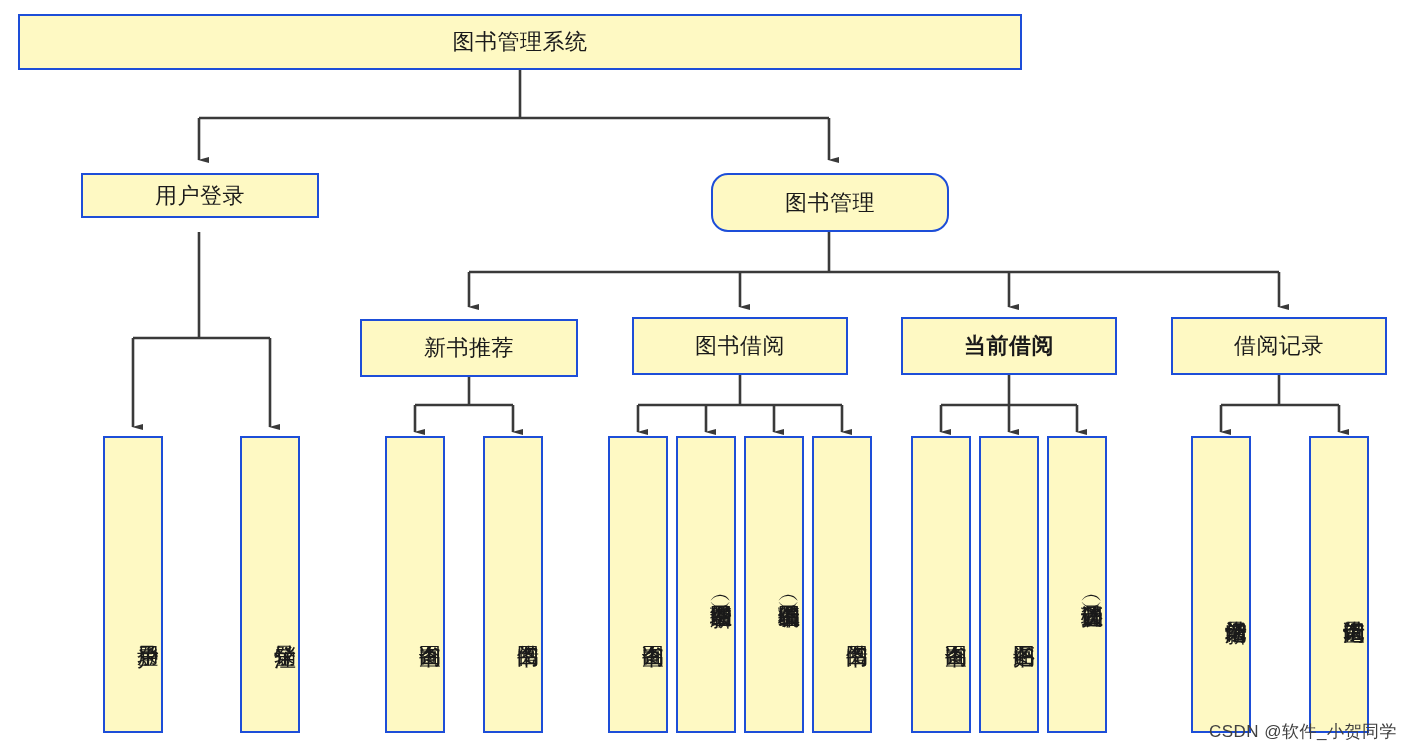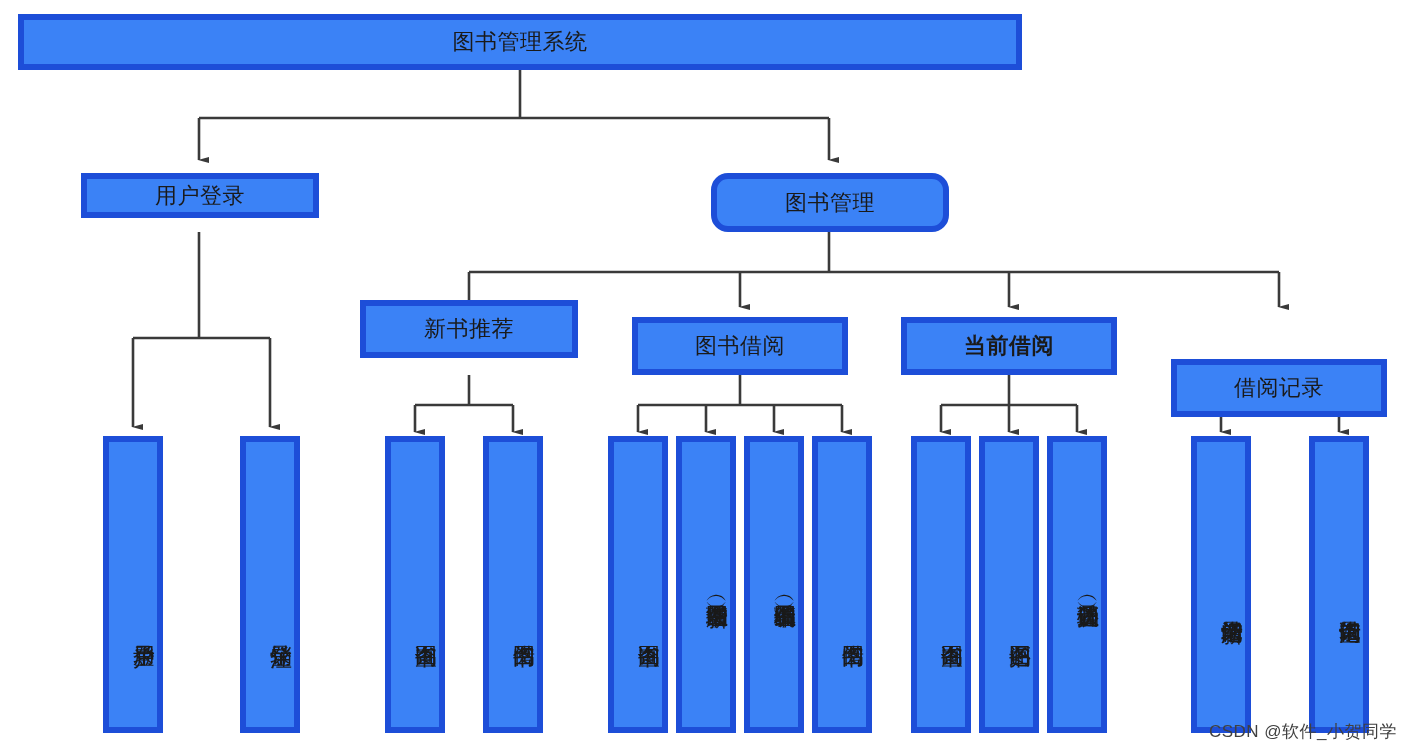--- a/index.html
+++ b/index.html
@@ -22,22 +22,22 @@
     position: absolute;
     left: 0;
     top: 0;
     width: 1405px;
     height: 747px;
     pointer-events: none;
   }
   .node {
     position: absolute;
     box-sizing: border-box;
-    background: #3b82f6;
-    border: 6px solid #1d4ed8;
+    background: #fef9c3;
+    border: 2px solid #1d4ed8;
     display: flex;
     align-items: center;
     justify-content: center;
     color: #1a1a1a;
   }
   .node.horiz {
     font-size: 22px;
     letter-spacing: 0.5px;
   }
   .node.vert {
@@ -123,30 +123,30 @@
     <span>图书管理系统</span>
   </div>
 
   <div class="node horiz" style="left:81px; top:173px; width:238px; height:45px;">
     <span>用户登录</span>
   </div>
   <div class="node horiz" style="left:711px; top:173px; width:238px; height:59px;border-radius:17px;">
     <span>图书管理</span>
   </div>
 
-  <div class="node horiz" style="left:360px; top:300px; width:218px; height:58px;">
+  <div class="node horiz" style="left:360px; top:319px; width:218px; height:58px;">
     <span>新书推荐</span>
   </div>
   <div class="node horiz" style="left:632px; top:317px; width:216px; height:58px;">
     <span>图书借阅</span>
   </div>
   <div class="node horiz" style="left:901px; top:317px; width:216px; height:58px;font-weight:bold;">
     <span>当前借阅</span>
   </div>
-  <div class="node horiz" style="left:1171px; top:317px; width:216px; height:58px;margin-top:42px;">
+  <div class="node horiz" style="left:1171px; top:317px; width:216px; height:58px;">
     <span>借阅记录</span>
   </div>
 
   <div class="node vert" style="left:103px; top:436px; width:60px; height:297px; padding-top:86px;">
     <span>用户登录</span>
   </div>
   <div class="node vert" style="left:240px; top:436px; width:60px; height:297px; padding-top:86px;">
     <span>注销登录</span>
   </div>
 

